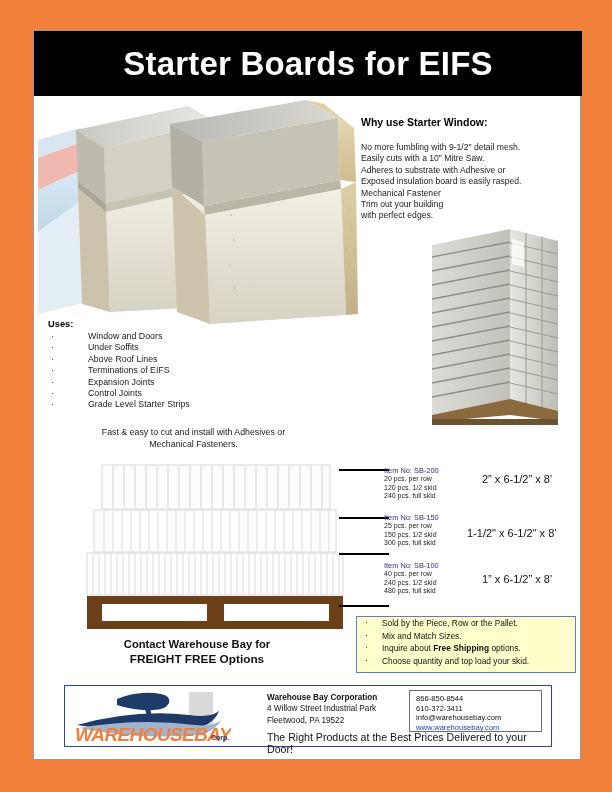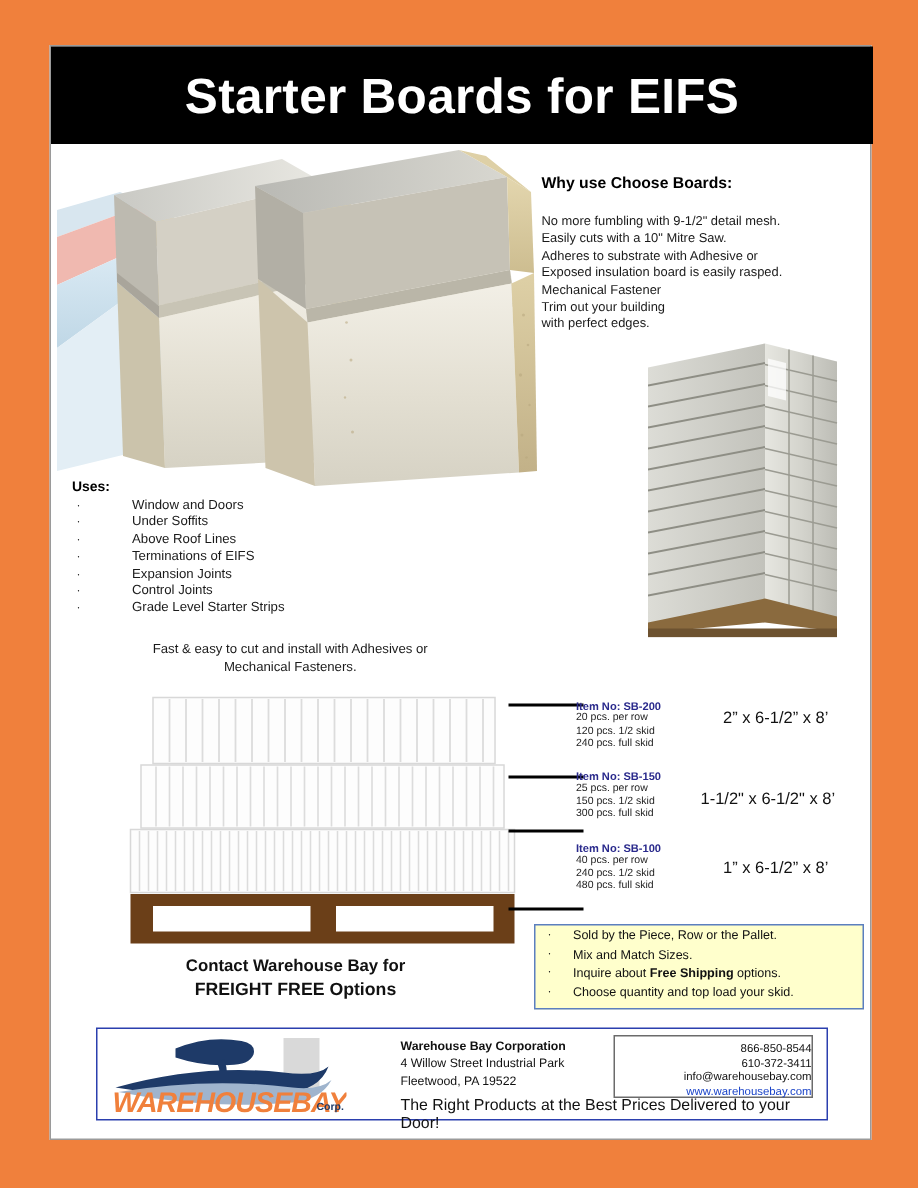--- a/index.html
+++ b/index.html
@@ -81,21 +81,21 @@
     text-align: center; font-size: 8.8px; color:#1a1a1a; line-height: 12px;
   }
 
   
   .stack-diagram { position:absolute; left: 50px; top: 432px; width: 265px; height: 170px; }
 
   
   .spec-area { position:absolute; left: 305px; top: 430px; width: 243px; height: 165px; }
   .spec-rule { position:absolute; height: 2px; background:#000; left: 0px; width: 50px; }
   .spec-item { position:absolute; left: 45px; width: 90px; }
-  .spec-code { font-size: 7.4px; font-weight: bold; color:#2a2a8c; line-height: 9.2px; white-space: nowrap;}
+  .spec-code { font-size: 7.4px; font-weight: normal; color:#2a2a8c; line-height: 9.2px; white-space: nowrap;}
   .spec-line { font-size: 7px; color:#232323; line-height: 8.6px; white-space: nowrap; }
   .spec-size { position:absolute; font-size: 11px; color:#111; white-space: nowrap; }
 
   
   .freight { position:absolute; left: 28px; top: 606px; width: 270px; text-align:center; }
   .freight .l1 { font-size: 11.2px; color:#111; line-height:15px;font-weight:bold; }
   .freight .l2 { font-size: 11.8px; font-weight: bold; color:#111; line-height:15px; }
 
   
   .callout {
@@ -109,21 +109,21 @@
   
   .footer-card {
     position:absolute; left: 30px; top: 654px; width: 488px; height: 62px;
     background:#ffffff; border: 1.6px solid #2b3fae;
   }
   .logo-wrap { position:absolute; left: 6px; top: 3px; width: 160px; height: 56px; }
   .addr { position:absolute; left: 202px; top: 6px; font-size: 8.2px; color:#111; line-height: 11.4px; }
   .addr .nm { font-weight: bold; }
   .contact-box {
     position:absolute; left: 344px; top: 4px; width: 133px; height: 42px;
-    border: 1px solid #6b6b6b; padding: 3px 0 0 6px; text-align: right;
+    border: 1px solid #6b6b6b; padding: 3px 0 0 6px;
   }
   .contact-box div { font-size: 7.6px; color:#111; line-height: 9.6px; }
   .contact-box .web { color:#1a43c8; }
   .tagline { position:absolute; left: 202px; top: 45px; font-size: 10.6px; color:#111; }
 </style>
 </head>
 <body>
 
 <div class="page">
 
@@ -207,21 +207,21 @@
             <circle cx="313" cy="205" r="0.9"></circle>
           <circle cx="193" cy="115" r="0.9"></circle>
             <circle cx="196" cy="140" r="1"></circle>
           <circle cx="192" cy="165" r="0.8"></circle>
             <circle cx="197" cy="188" r="1"></circle>
         </g>
       </svg>
     </div>
 
     <div class="why-block">
-      <div class="why-title">Why use Choose Boards:</div>
+      <div class="why-title">Why use Starter Window:</div>
       <div class="why-list">
         <div>No more fumbling with 9-1/2" detail mesh.</div>
         <div>Easily cuts with a 10" Mitre Saw.</div>
         <div>Adheres to substrate with Adhesive or</div>
         <div>Exposed insulation board is easily rasped.</div>
         <div>Mechanical Fastener</div>
         <div>Trim out your building</div>
         <div>with perfect edges.</div>
       </div>
     </div>

